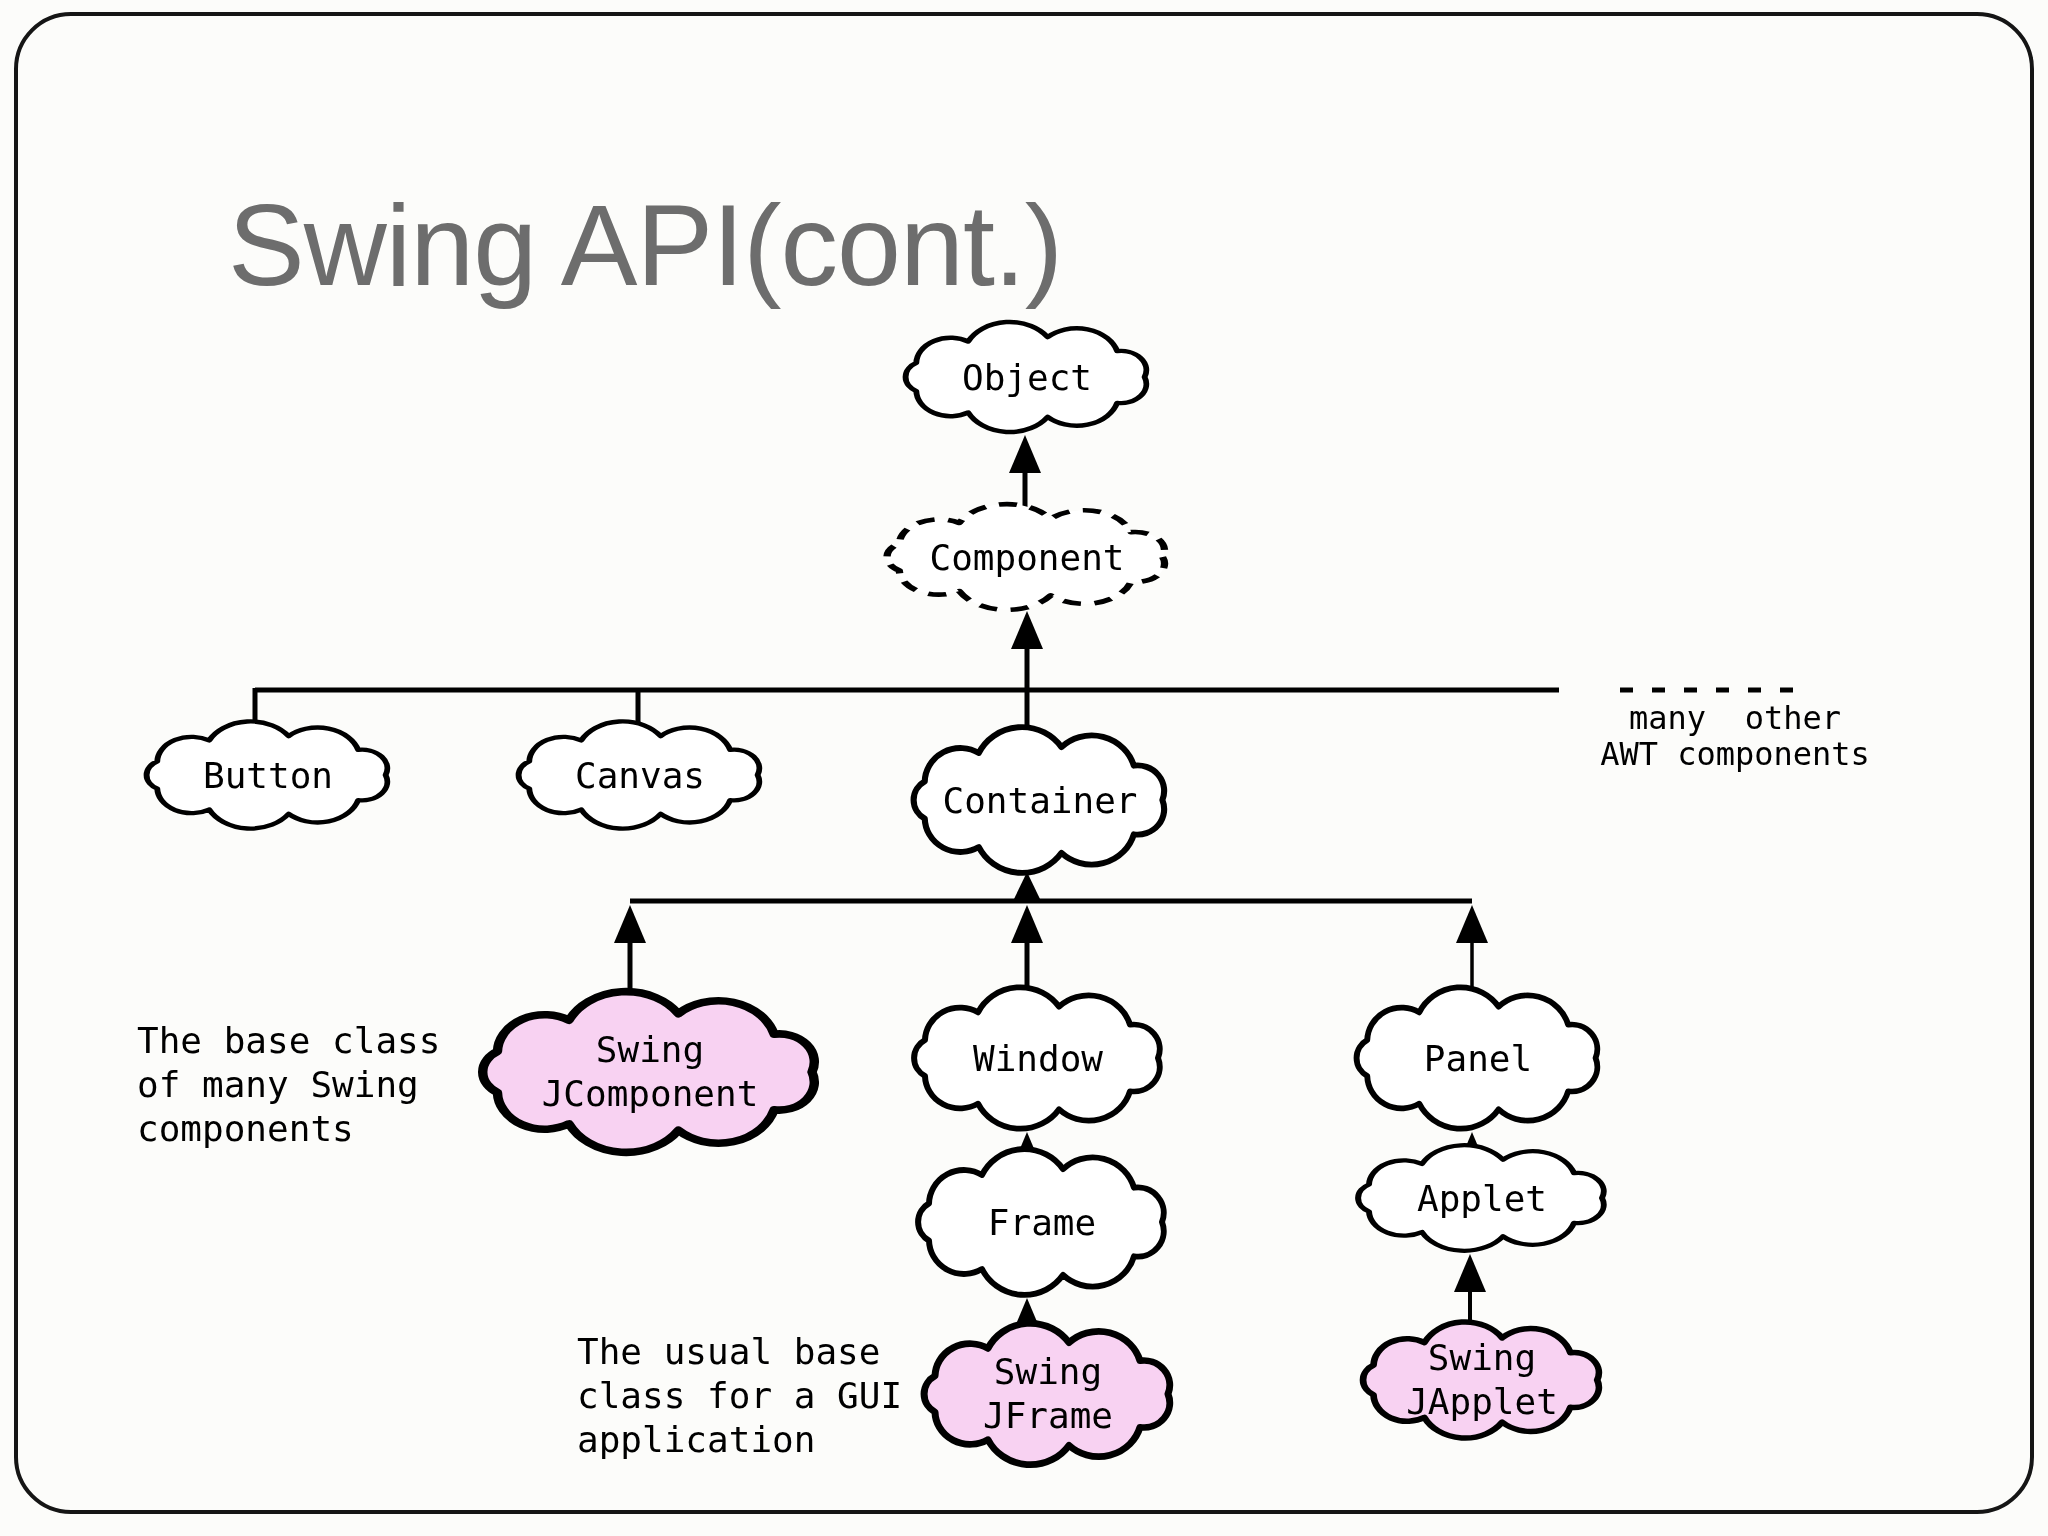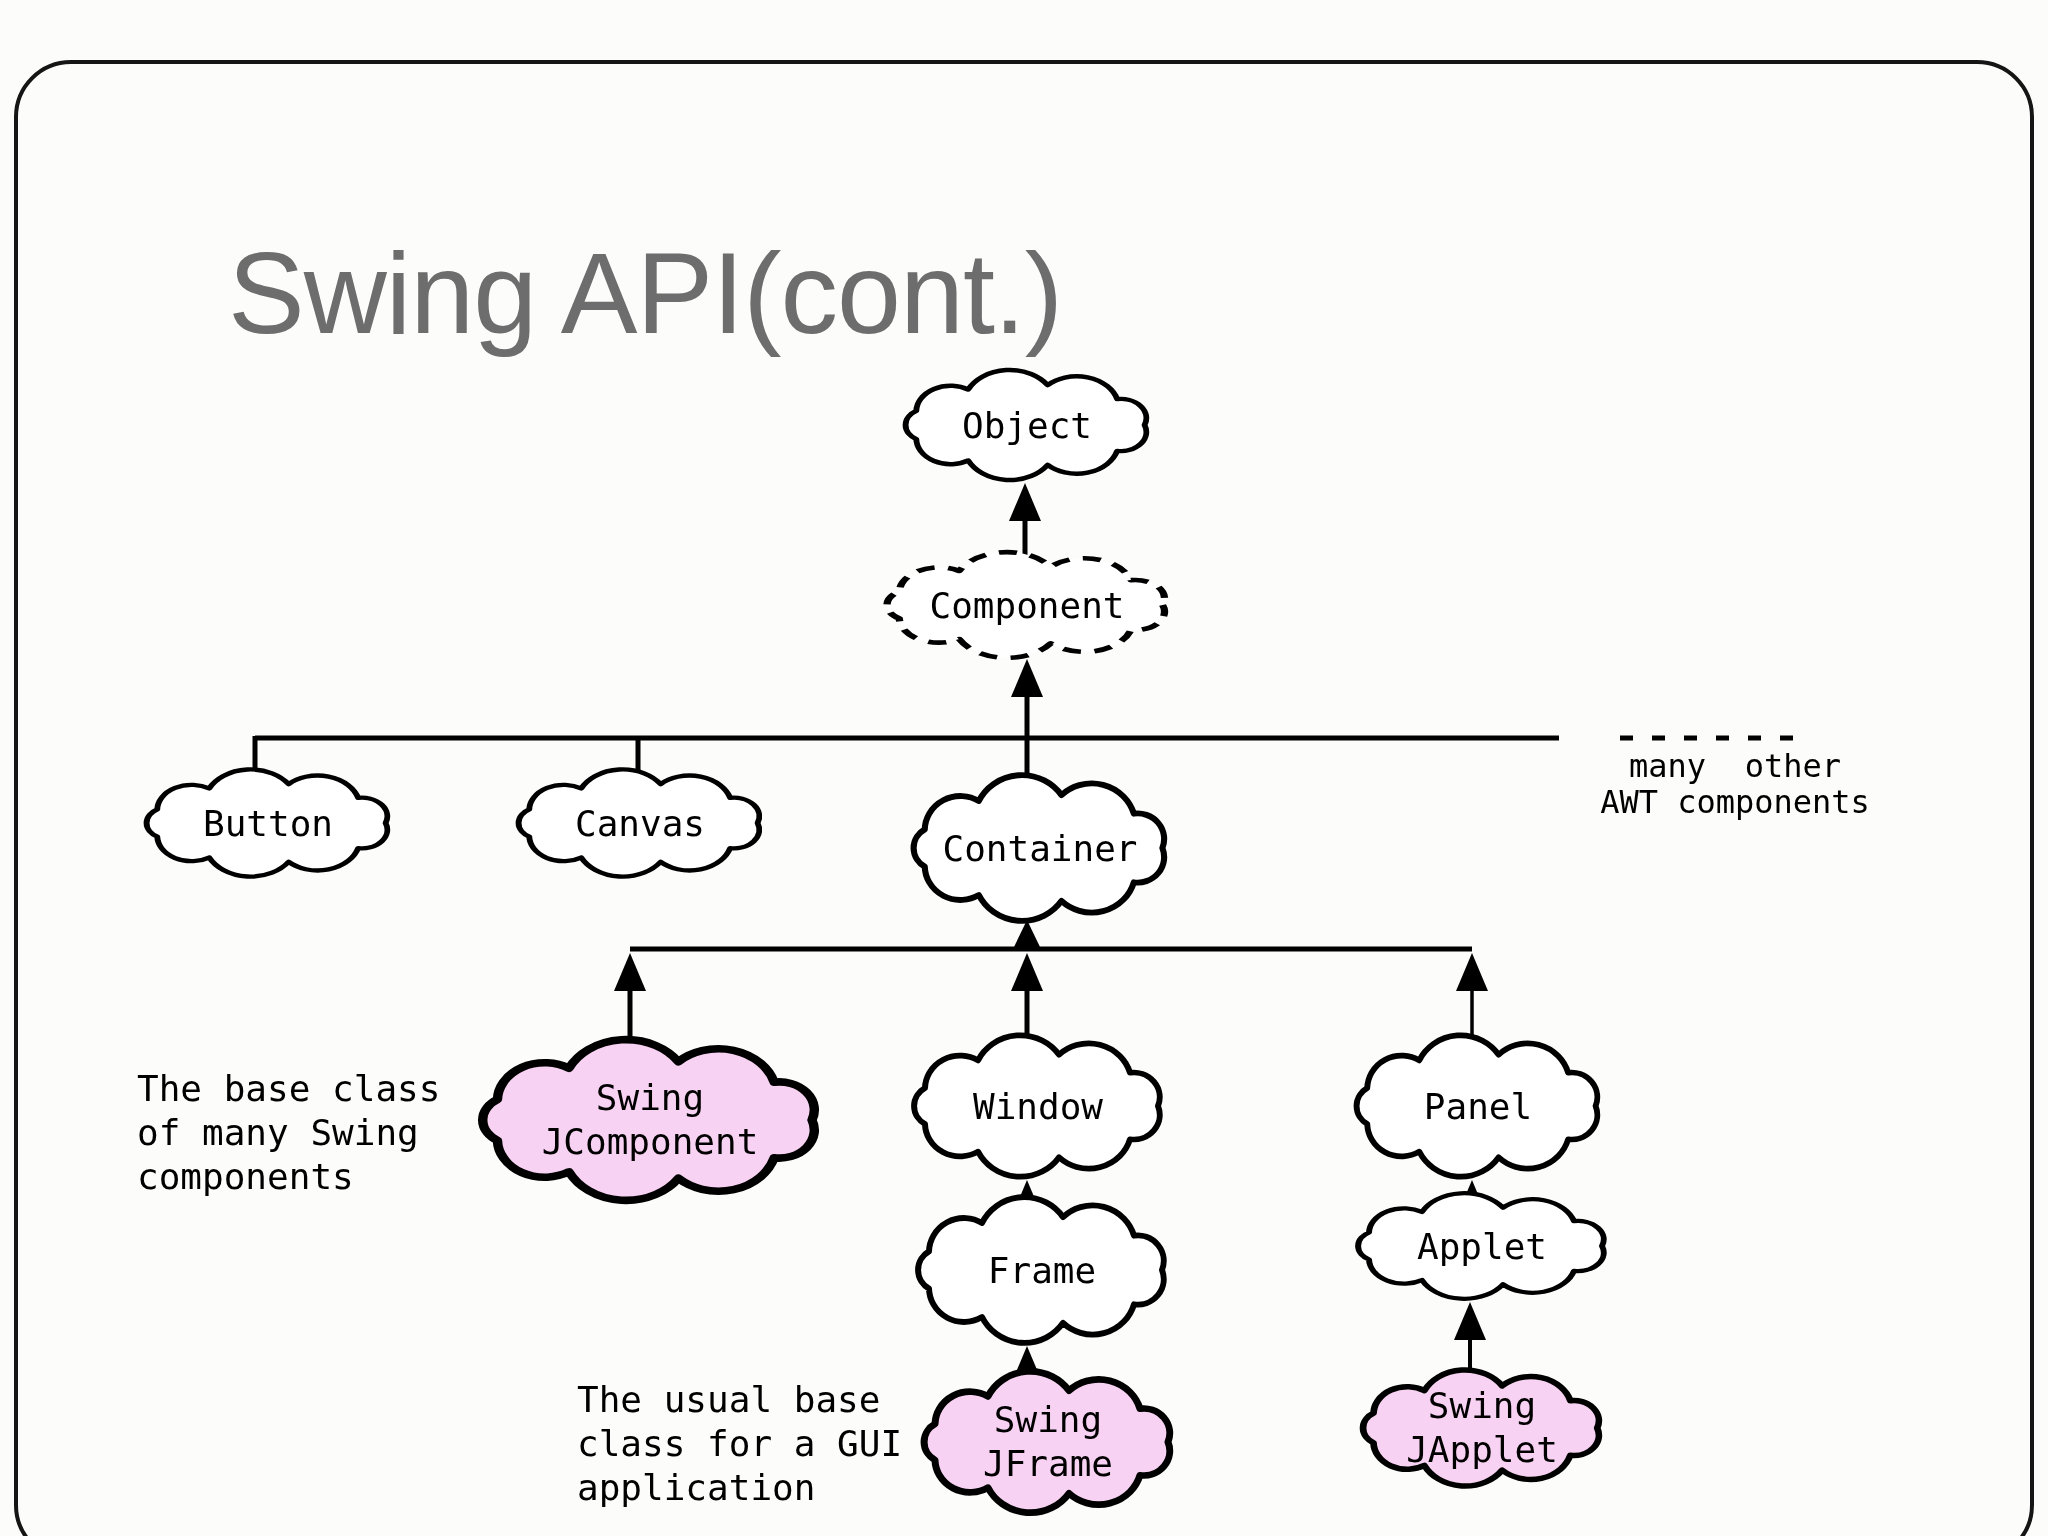--- a/index.html
+++ b/index.html
@@ -11,21 +11,21 @@
   }
   * { margin: 0; padding: 0; box-sizing: border-box; }
   html, body { background: var(--background); }
   body {
     width: 2048px;
     height: 1536px;
     position: relative;
     overflow: hidden;
     font-family: "DejaVu Sans Mono", monospace;
   }
-  .slide { position: absolute; inset: 0; margin-top: 48px; }
+  .slide { position: absolute; inset: 0; }
   .slide svg { position: absolute; inset: 0; display: block; }
 
   .slide-border {
     fill: none;
     stroke: #151515;
     stroke-width: 4;
   }
   .title {
     font-family: "Liberation Sans", sans-serif;
     font-size: 115px;

